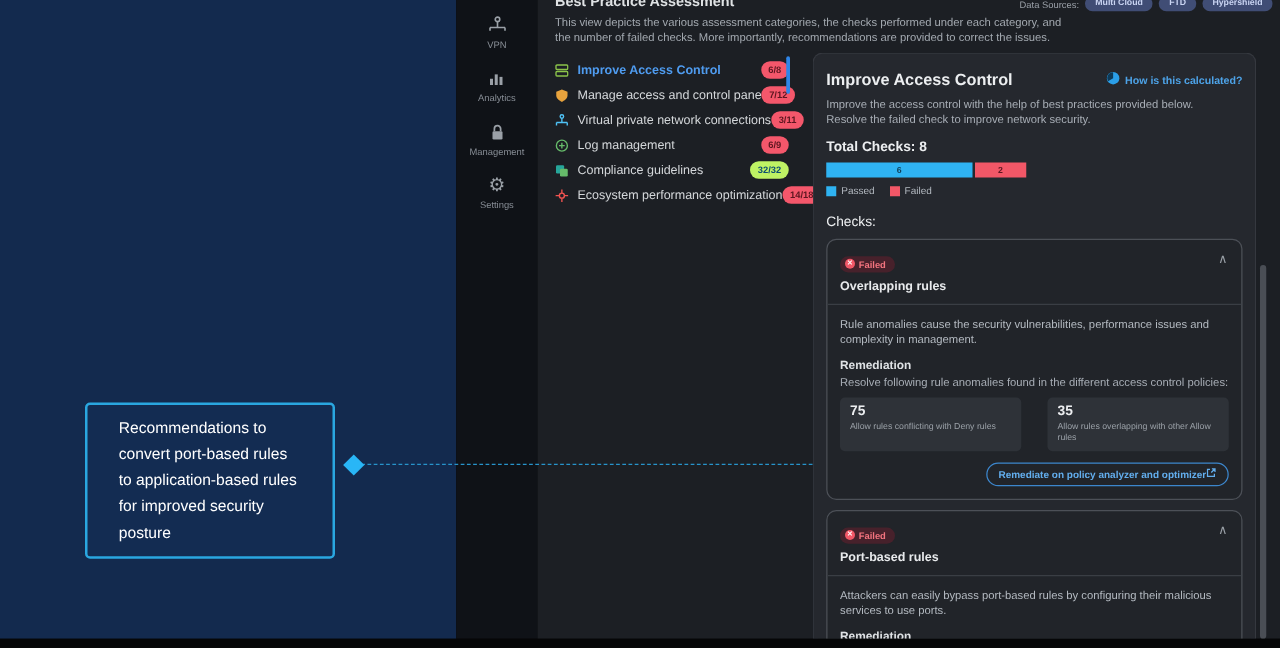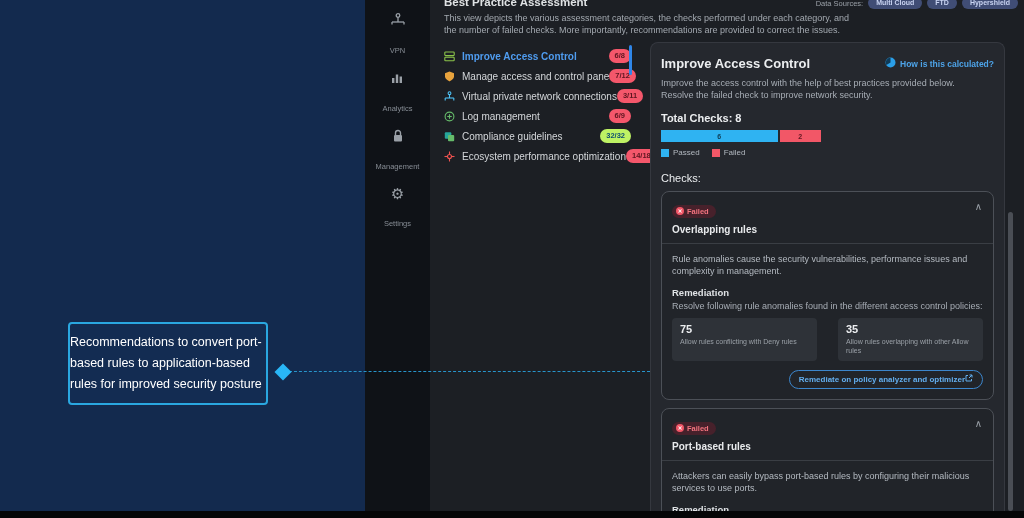--- a/index.html
+++ b/index.html
@@ -3,31 +3,31 @@
 <meta charset="utf-8">
 <style>
   * { margin:0; padding:0; box-sizing:border-box; }
   html,body { width:1024px; height:518px; background:#050607; overflow:hidden;
               font-family:"Liberation Sans", sans-serif; }
   .stage { position:relative; width:1024px; height:518px; background:#050607; }
 
   
   .annot-region { position:absolute; left:0; top:0; width:365px; height:511px; background:#132a4e; }
   .callout { position:absolute; left:68px; top:322px; width:200px; border:2px solid #2aa7e0;
-             border-radius:4px; padding:8px 0; color:#ffffff; font-size:12.5px; line-height:21px;
+             border-radius:4px; padding:8px 25px; color:#ffffff; font-size:12.5px; line-height:21px;
              background:#132c52; }
   .diamond { position:absolute; left:277px; top:366px; width:12px; height:12px; background:#29b6f6;
              transform:rotate(45deg); z-index:6; }
   .conn-line { position:absolute; left:289px; top:371px; width:361px; height:0;
                border-top:1px dashed #2794cb; z-index:5; }
 
   
   .sidebar { position:absolute; left:365px; top:0; width:65px; height:511px; background:#0f1217;
              display:flex; flex-direction:column; align-items:center; padding-top:12px; gap:15px; }
-  .side-item { display:flex; flex-direction:column; align-items:center; gap:18px; color:#878d95;
+  .side-item { display:flex; flex-direction:column; align-items:center; gap:3px; color:#878d95;
                font-size:7.5px; cursor:pointer; }
   .side-item svg { display:block; }
   .gear-glyph { font-size:15px; line-height:15px; color:#9aa0a7; }
 
   
   .content { position:absolute; left:430px; top:0; width:594px; height:511px; background:#1c1f24; }
   .page-title { position:absolute; left:14px; top:-4px; font-size:11.5px; font-weight:bold; color:#dfe2e4; }
   .page-desc { position:absolute; left:14px; top:12px; font-size:9px; line-height:12px; color:#a3a9b0; }
   .datasources { position:absolute; right:6px; top:-3px; display:flex; align-items:center; gap:5px; }
   .ds-label { font-size:7.5px; color:#9aa0a8; }

